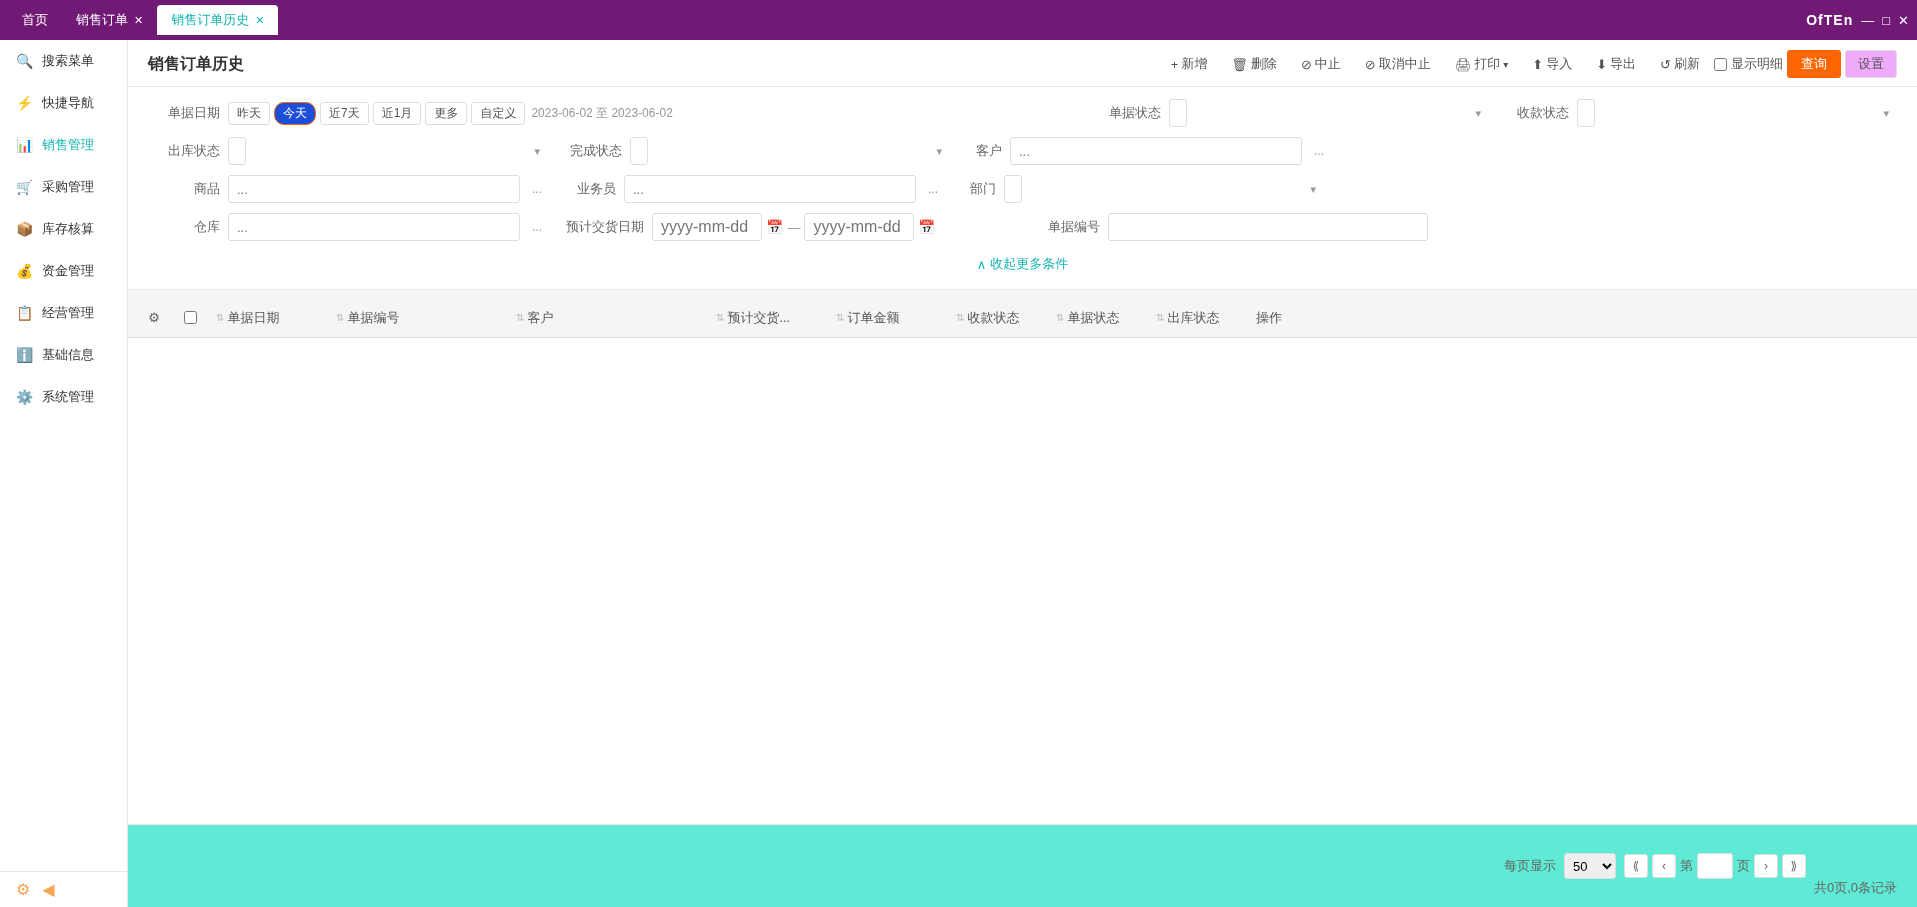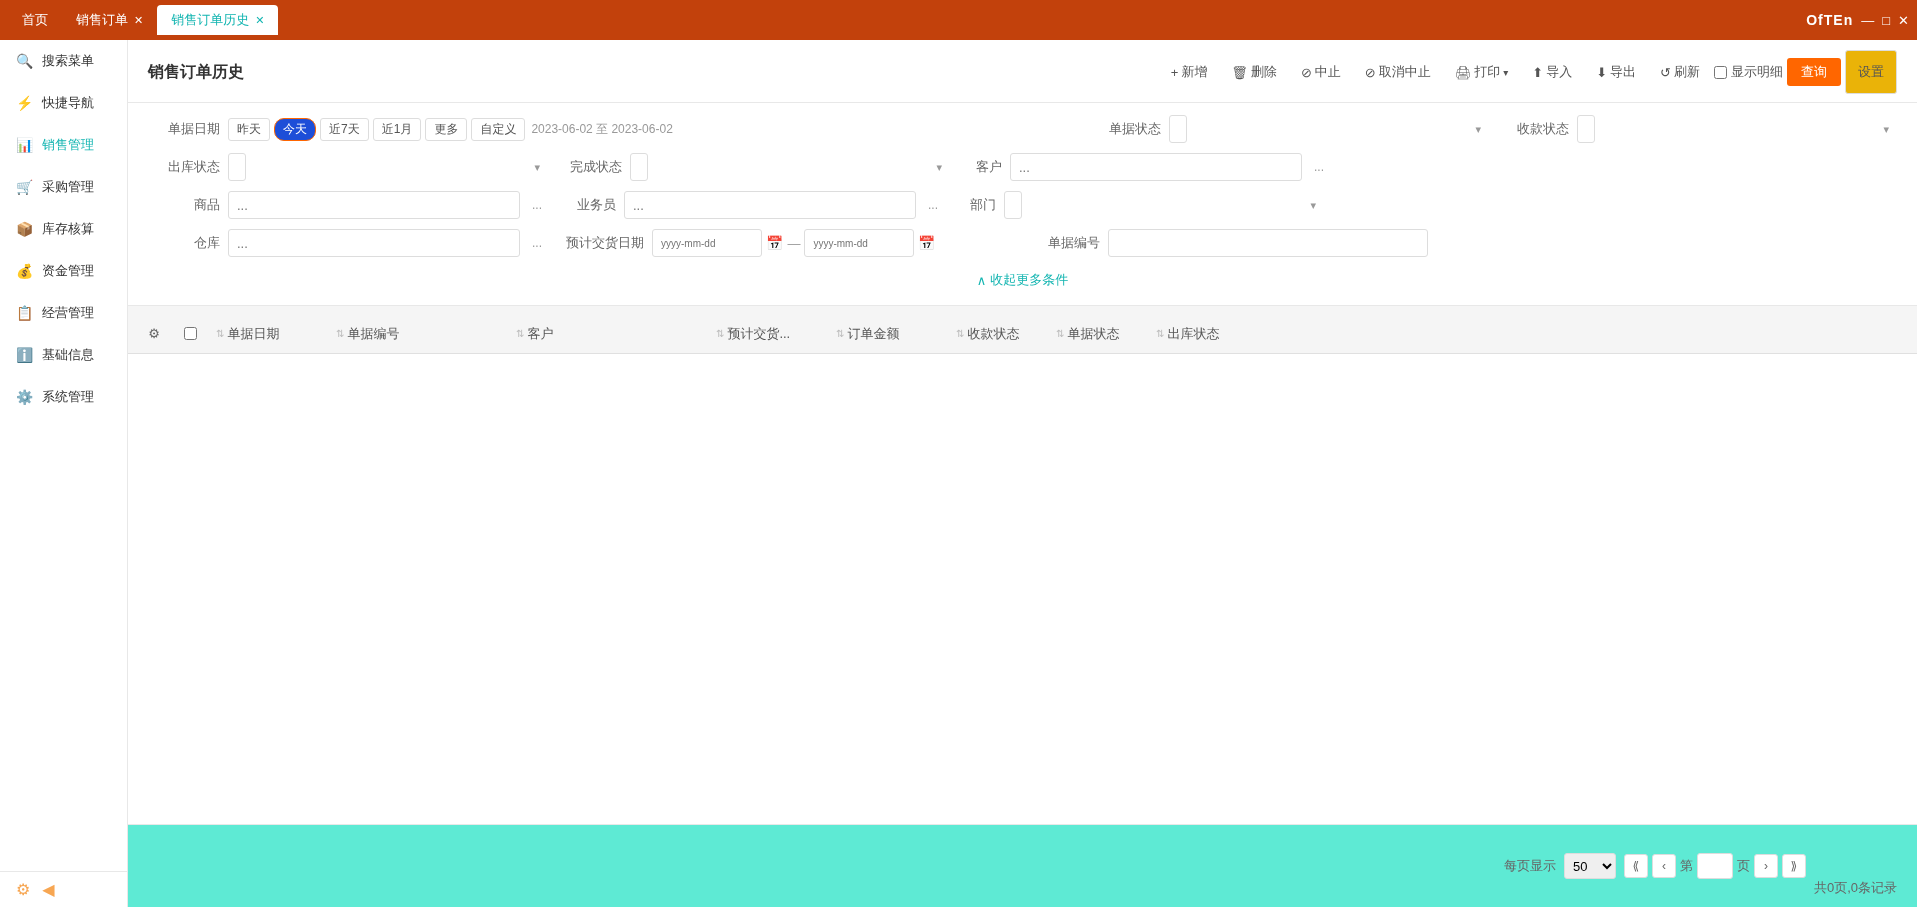--- a/index.html
+++ b/index.html
@@ -1,21 +1,21 @@
 <!DOCTYPE html>
 <html><head>
   <meta charset="utf-8">
   <style>
     * { box-sizing: border-box; margin: 0; padding: 0; font-family: 'Microsoft YaHei', sans-serif; font-size: 13px; }
     body { display: flex; flex-direction: column; height: 907px; width: 1917px; overflow: hidden; background: #f5f5f5; }
 
     
     .top-bar {
       height: 40px;
-      background: #c2410c;
+      background: #701a75;
       display: flex;
       align-items: center;
       padding: 0 8px;
       flex-shrink: 0;
     }
     .tab-item {
       display: flex;
       align-items: center;
       padding: 0 14px;
       height: 30px;
@@ -112,25 +112,25 @@
     .toolbar-btn-primary {
       background: #ff6600;
       color: #fff;
       border-radius: 3px;
       padding: 5px 14px;
       border: none;
       cursor: pointer;
       font-size: 13px;
     }
     .toolbar-btn-secondary {
-      background: #eab308;
+      background: #f0abfc;
       color: #555;
       border: 1px solid #ddd;
       border-radius: 3px;
-      padding: 12px 12px;
+      padding: 4px 12px;
       cursor: pointer;
       font-size: 13px;
     }
     .show-detail-label { font-size: 12px; color: #555; display: flex; align-items: center; gap: 4px; }
     .checkbox-inline { width: 13px; height: 13px; }
 
     
     .filter-area {
       background: #fff;
       padding: 12px 20px;
@@ -230,21 +230,21 @@
       align-items: center;
       gap: 4px;
       flex: 1;
     }
     .date-input {
       height: 28px;
       border: 1px solid #ddd;
       border-radius: 3px;
       padding: 0 8px;
       color: #bbb;
-      font-size: 10px;
+      font-size: 16px;
       width: 110px;
     }
     .date-icon { color: #13b5b1; cursor: pointer; font-size: 14px; }
     .date-dash { color: #999; }
 
     .collapse-btn {
       display: flex;
       align-items: center;
       justify-content: center;
       gap: 4px;
@@ -605,20 +605,23 @@
           <span>收款状态</span>
         </div>
         <div class="table-header-cell col-status">
           <span class="sort-icon">⇅</span>
           <span>单据状态</span>
         </div>
         <div class="table-header-cell col-warehouse">
           <span class="sort-icon">⇅</span>
           <span>出库状态</span>
         </div>
+        <div class="table-header-cell flex1">
+          <span>操作</span>
+        </div>
       </div>
 
     </div>
 
     <div class="table-footer">
       <span class="pagination-label">每页显示</span>
       <select class="pagination-select">
         <option value="10">10</option>
         <option value="20">20</option>
         <option value="50" selected="">50</option>

